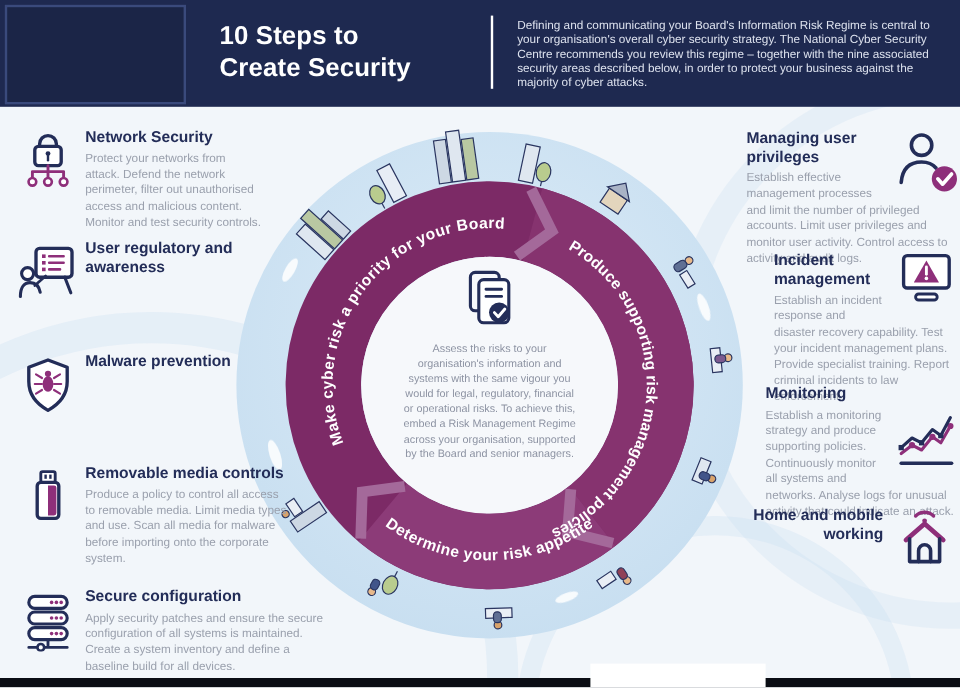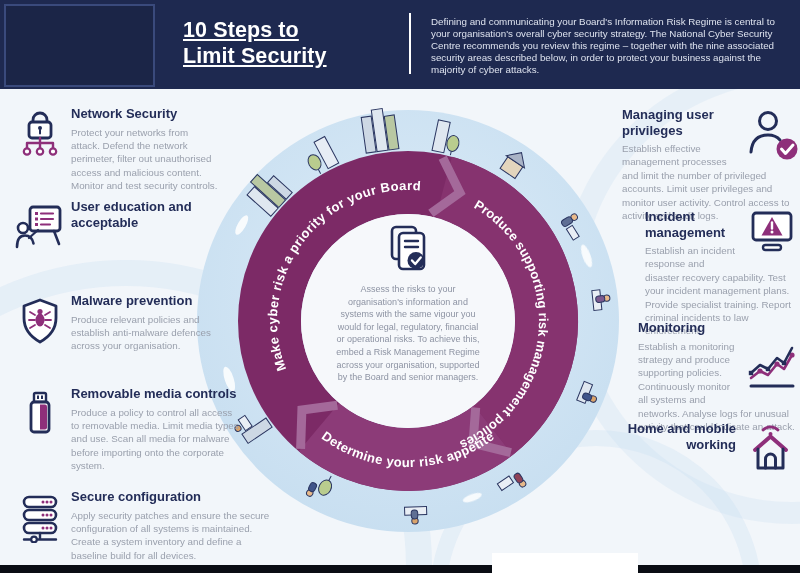--- a/index.html
+++ b/index.html
@@ -9,21 +9,21 @@
   
   .swirl{position:absolute;border-radius:50%;pointer-events:none;}
   .swirl.a{left:-180px;top:260px;width:560px;height:560px;border:26px solid rgba(200,222,242,.30);}
   .swirl.b{left:560px;top:60px;width:420px;height:420px;border:22px solid rgba(200,222,242,.28);}
   .swirl.c{left:430px;top:430px;width:300px;height:300px;border:16px solid rgba(200,222,242,.30);}
 
   
   #header{position:absolute;left:0;top:0;width:800px;height:89px;background:#1e2950;}
   #logo-box{position:absolute;left:4px;top:4px;width:147px;height:79px;background:#1b2547;border:2px solid #3a4a7c;}
   #main-title{position:absolute;left:183px;top:17px;color:#ffffff;font-size:21.5px;font-weight:bold;line-height:26px;letter-spacing:.1px;}
-  #main-title span{display:block;text-decoration:underline;}
+  #main-title span{display:block;}
   #header-divider{position:absolute;left:409px;top:13px;width:2px;height:61px;background:#ffffff;}
   #header-desc{position:absolute;left:431px;top:16px;width:358px;color:#dde2ee;font-size:9.8px;line-height:12px;}
 
   
   .step{position:absolute;}
   .step h3{margin:0 0 4px 0;color:#232d58;font-size:13px;line-height:15.5px;font-weight:bold;}
   .step p{margin:0;color:#9aa0ad;font-size:9.8px;line-height:13.4px;}
   .step-icon{width:52px;height:52px;}
   .step-icon svg{display:block;}
   .step-l .step-icon{position:absolute;left:-57px;top:2px;}
@@ -56,21 +56,21 @@
 <div id="page">
 
   <div class="swirl a"></div>
   <div class="swirl b"></div>
   <div class="swirl c"></div>
 
   <div id="header">
     <div id="logo-box"></div>
     <div id="main-title">
       <span>10 Steps to</span>
-      <span>Limit Security</span>
+      <span>Create Security</span>
     </div>
     <div id="header-divider"></div>
     <div id="header-desc">Defining and communicating your Board's Information Risk Regime is central to your organisation's overall cyber security strategy. The National Cyber Security Centre recommends you review this regime – together with the nine associated security areas described below, in order to protect your business against the majority of cyber attacks.</div>
   </div>
 
   <svg id="cycle-svg" width="432" height="432" viewBox="-216 -216 432 432">
     <defs>
       <radialGradient id="skyGrad" cx="50%" cy="42%" r="62%">
         <stop offset="0%" stop-color="#dcecf8"></stop>
         <stop offset="100%" stop-color="#c7def0"></stop>
@@ -218,34 +218,33 @@
         <rect x="21" y="11" width="3" height="3" fill="#8e2f7a"></rect>
           <rect x="21" y="16.5" width="3" height="3" fill="#8e2f7a"></rect>
           <rect x="21" y="22" width="3" height="3" fill="#8e2f7a"></rect>
         <path d="M27 12.5 h12 M27 18 h12 M27 23.5 h9" stroke="#8e2f7a" stroke-width="2.2"></path>
         <path d="M40 30 l5 13" stroke="#232d58" stroke-width="2.6"></path>
         <circle cx="9" cy="27" r="5" fill="#fff" stroke="#232d58" stroke-width="2.6"></circle>
         <path d="M3 46 c0 -8 3.5 -11.5 8 -11.5 c4.5 0 7.5 3 8.5 8" stroke="#232d58" stroke-width="2.6"></path>
         <path d="M15 37 L24 29" stroke="#232d58" stroke-width="2.2"></path>
       </svg>
     </div>
-    <h3>User education and acceptable</h3>
+    <h3>User regulatory and awareness</h3>
   </div>
 
   <div class="step step-l s3">
     <div class="step-icon">
       <svg width="52" height="52" viewBox="0 0 52 52" fill="none" stroke-linecap="round" stroke-linejoin="round">
         <path d="M26 5 L42 11 V23 C42 35 35 42 26 47 C17 42 10 35 10 23 V11 Z" fill="#fff" stroke="#232d58" stroke-width="2.8"></path>
         <ellipse cx="26" cy="25" rx="4.5" ry="6.5" fill="#8e2f7a"></ellipse>
         <circle cx="26" cy="16.5" r="2.6" fill="#8e2f7a"></circle>
         <path d="M21 20 l-5 -3 M21 25 h-6 M21 30 l-5 3 M31 20 l5 -3 M31 25 h6 M31 30 l5 3" stroke="#8e2f7a" stroke-width="1.8"></path>
       </svg>
     </div>
     <h3>Malware prevention</h3>
-    <p>Produce relevant policies and establish anti-malware defences across your organisation.</p>
   </div>
 
   <div class="step step-l s4">
     <div class="step-icon">
       <svg width="52" height="52" viewBox="0 0 52 52" fill="none" stroke-linecap="round" stroke-linejoin="round">
         <rect x="20" y="5" width="12" height="9" rx="1.5" fill="#fff" stroke="#232d58" stroke-width="2.4"></rect>
         <rect x="23" y="7.5" width="2" height="3.5" fill="#232d58"></rect>
           <rect x="27" y="7.5" width="2" height="3.5" fill="#232d58"></rect>
         <rect x="17" y="14" width="18" height="30" rx="3" fill="#fff" stroke="#232d58" stroke-width="2.8"></rect>
         <path d="M26 16.5 h5 a2 2 0 0 1 2 2 v21 a2 2 0 0 1 -2 2 h-5 Z" fill="#8e2f7a"></path>

